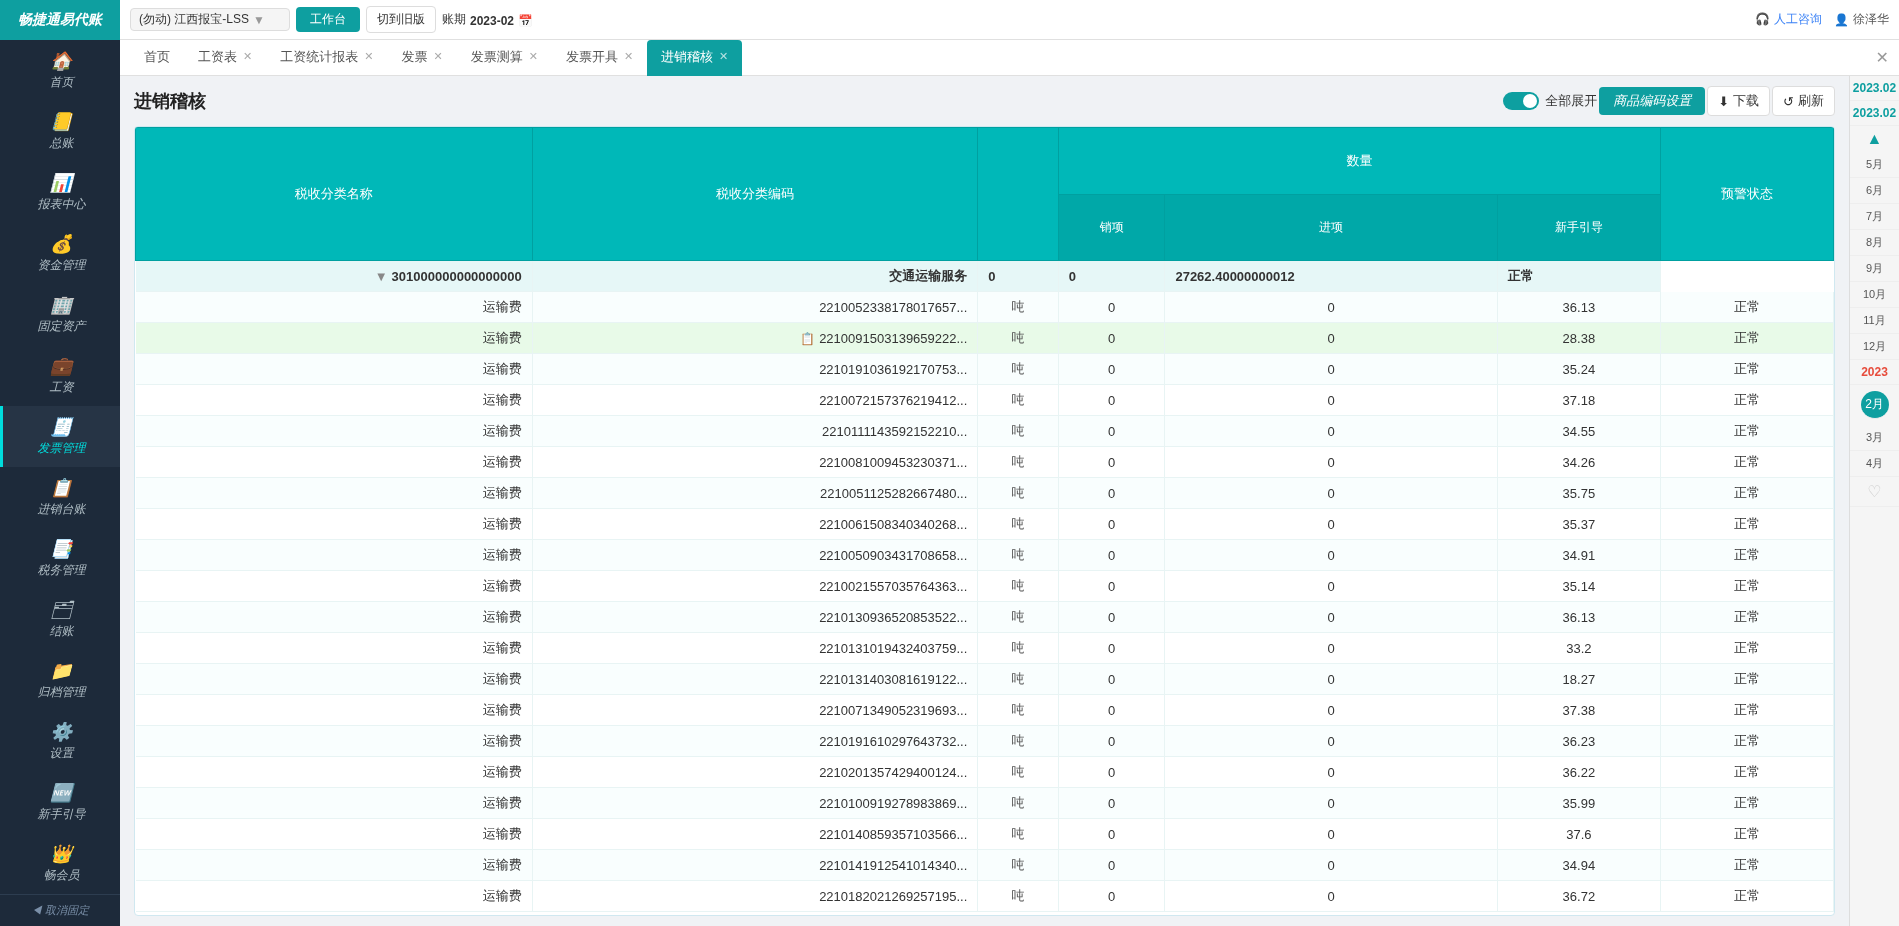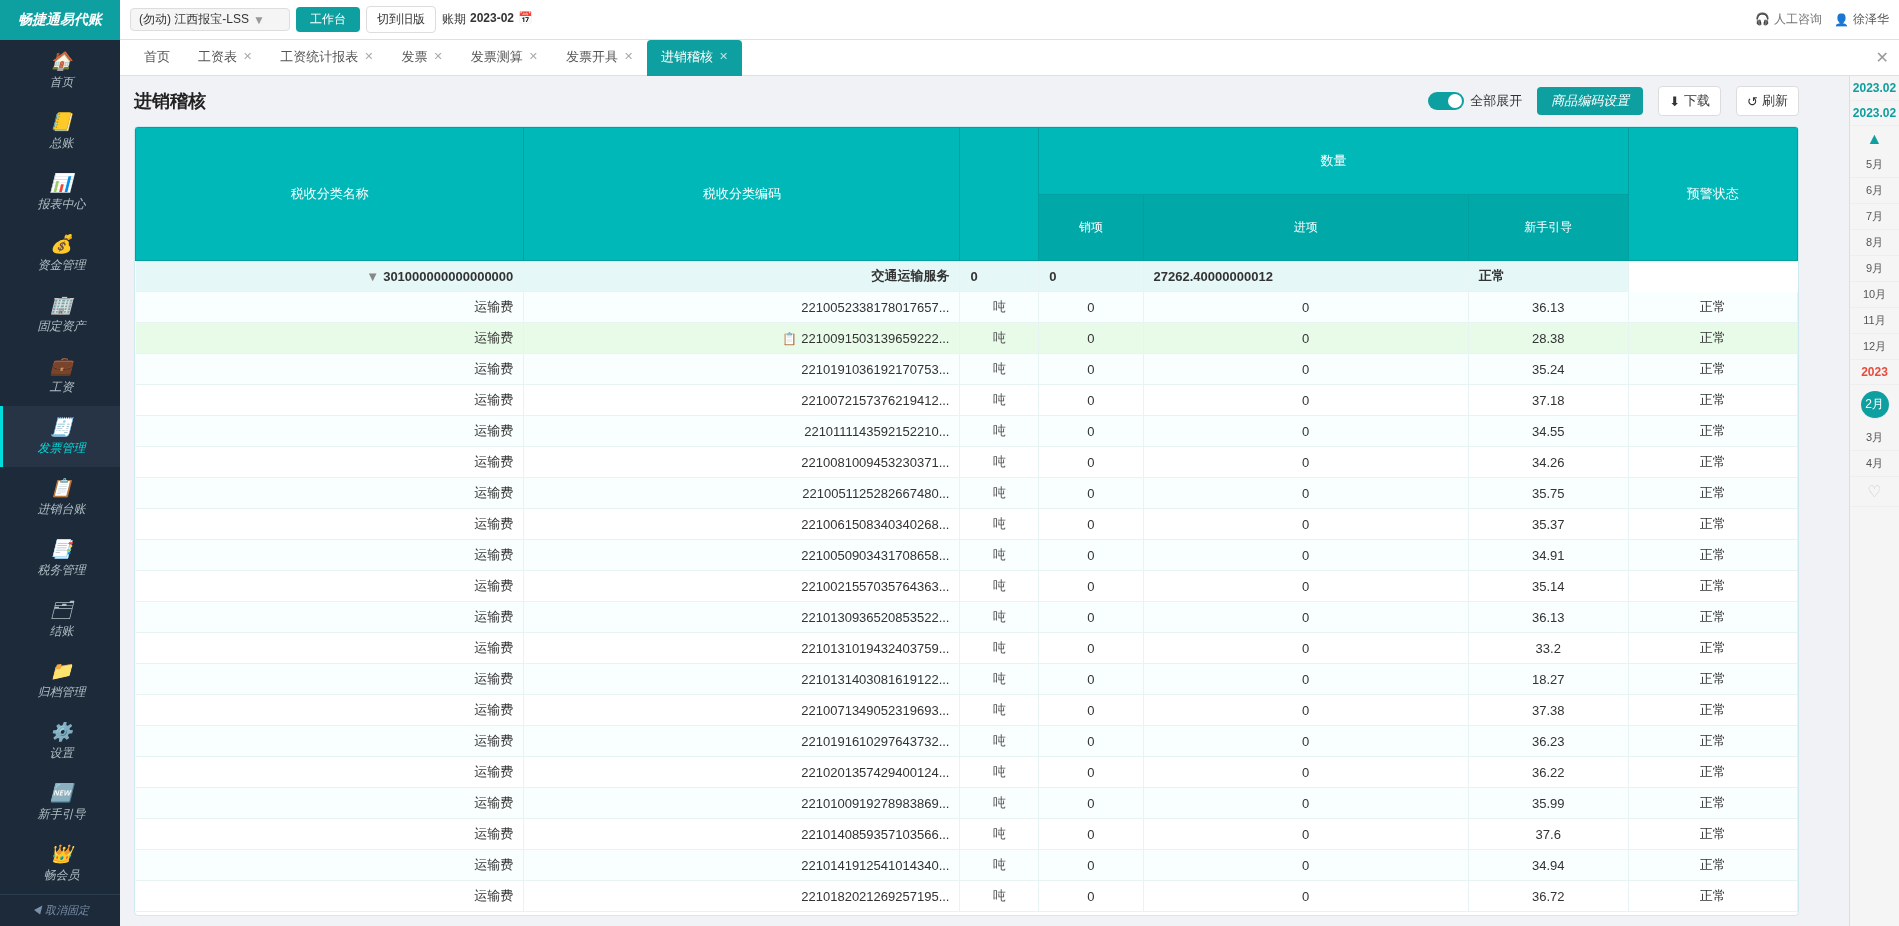--- a/index.html
+++ b/index.html
@@ -96,21 +96,21 @@
       background: white;
       color: #333;
       border: 1px solid #ddd;
       border-radius: 4px;
       padding: 4px 10px;
       cursor: pointer;
       font-size: 12px;
     }
     .topbar-period {
       display: flex;
-      align-items: flex-start;
+      align-items: flex-end;
       gap: 4px;
       font-size: 12px;
       color: #333;
     }
     .topbar-right {
       margin-left: auto;
       display: flex;
       align-items: center;
       gap: 12px;
       font-size: 12px;
@@ -174,21 +174,21 @@
       margin-bottom: 10px;
     }
     .page-title {
       font-size: 18px;
       font-weight: bold;
       color: #222;
     }
     .page-actions {
       display: flex;
       align-items: center;
-      gap: 15px;
+      gap: 2px;
     }
     .toggle-label {
       display: flex;
       align-items: center;
       gap: 6px;
       font-size: 13px;
       color: #333;
     }
     .toggle-switch {
       width: 36px;
@@ -272,21 +272,20 @@
     
     .right-panel {
       width: 50px;
       background: #f5f5f5;
       border-left: 1px solid #ddd;
       display: flex;
       flex-direction: column;
       align-items: center;
       overflow-y: auto;
       flex-shrink: 0;
-      margin-left: 36px;
     }
     .right-panel-item {
       width: 100%;
       text-align: center;
       padding: 5px 2px;
       font-size: 11px;
       color: #555;
       cursor: pointer;
       border-bottom: 1px solid #eee;
     }
@@ -388,21 +387,21 @@
       <span class="chevron">▼</span>
     </div>
     <button class="topbar-btn">工作台</button>
     <button class="topbar-btn-outline">切到旧版</button>
     <span class="topbar-period">
       <span>账期</span>
       <strong>2023-02</strong>
       <span style="cursor:pointer;">📅</span>
     </span>
     <div class="topbar-right">
-      <span style="cursor:pointer; color:#737373;">
+      <span style="cursor:pointer; color:#3b82f6;">
         🎧 <span>人工咨询</span>
       </span>
       <span class="user">
         <span>👤</span>
         <span>徐泽华</span>
       </span>
     </div>
   </div>
 
   <div class="nav-tabs">

